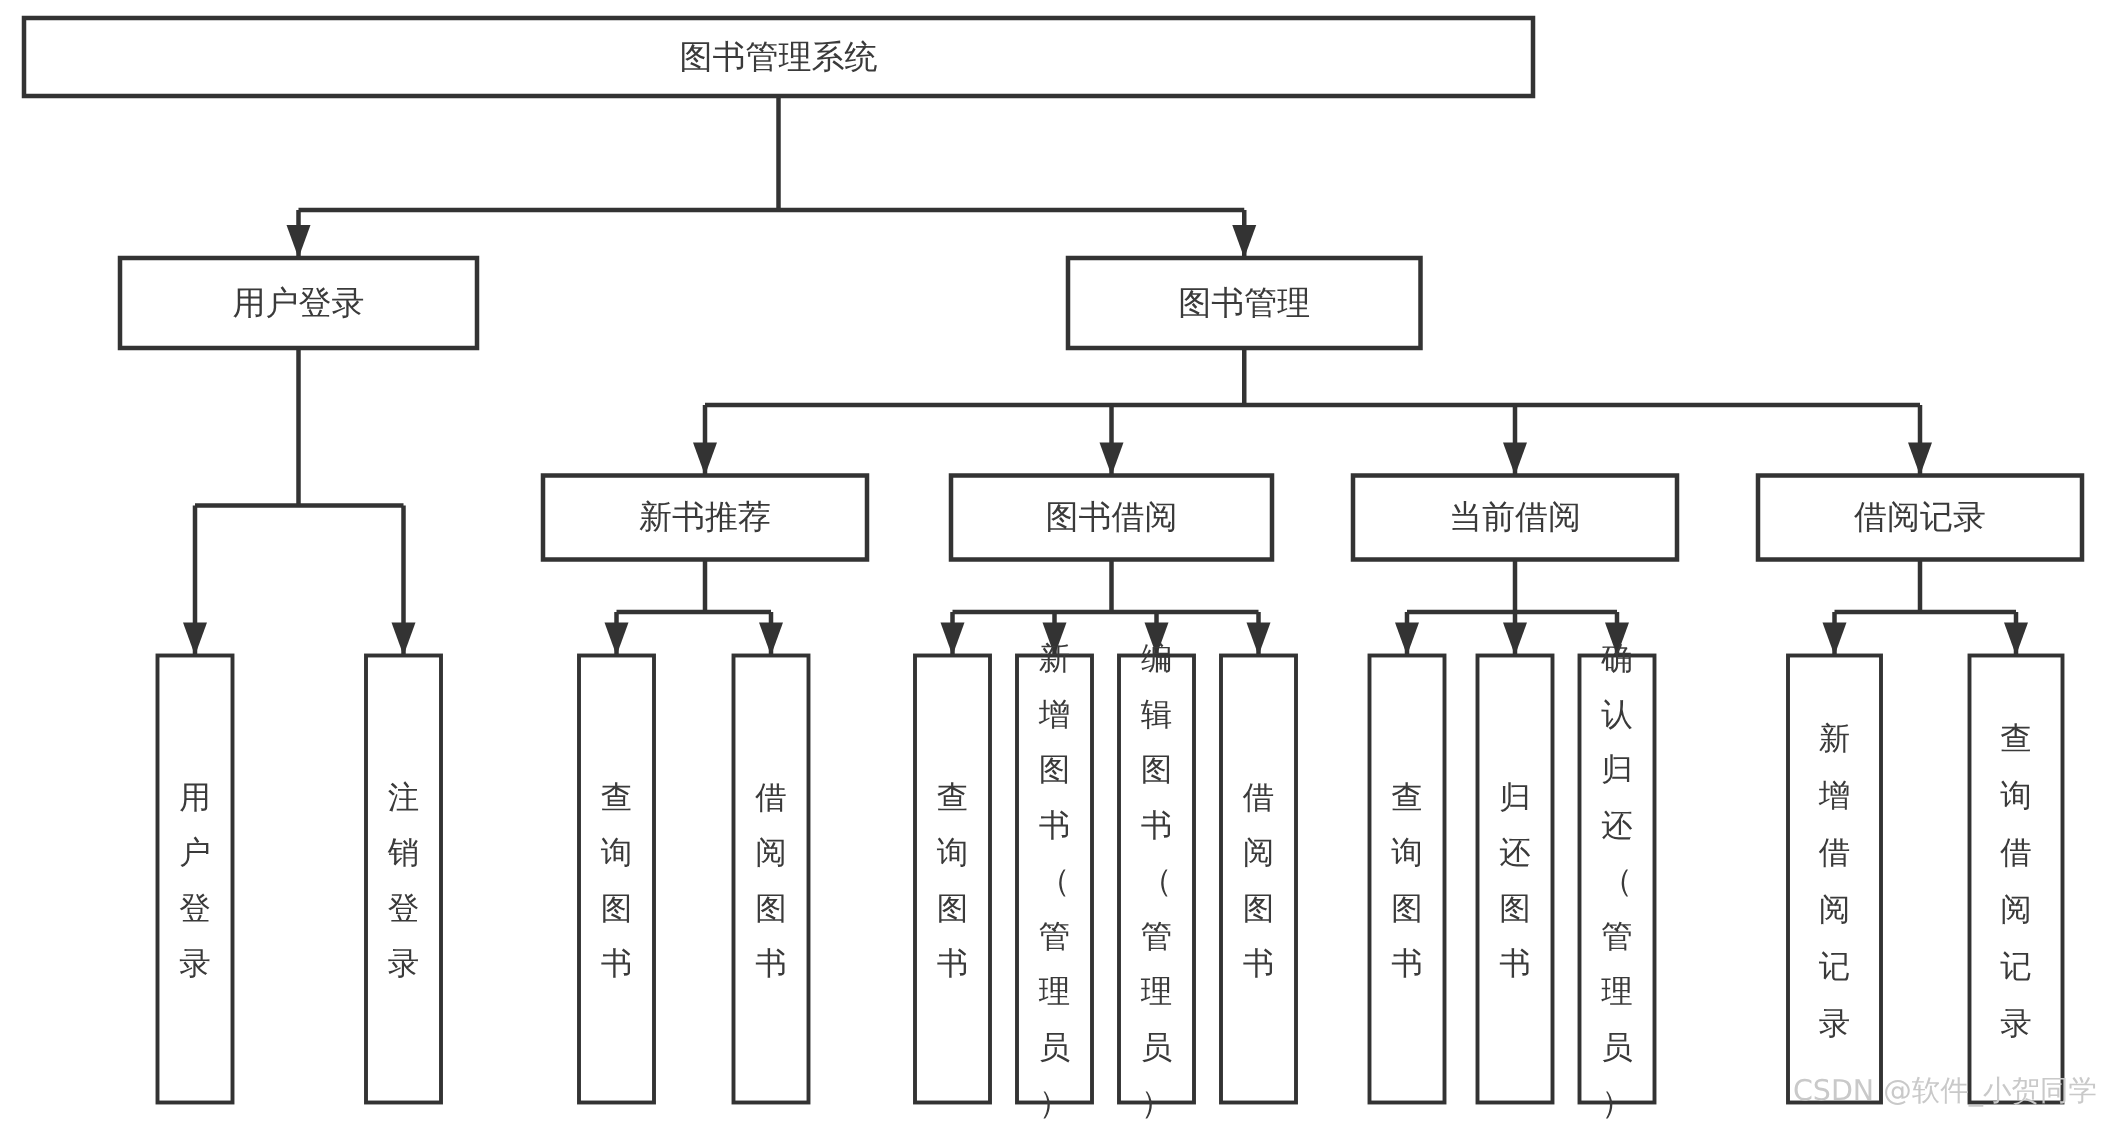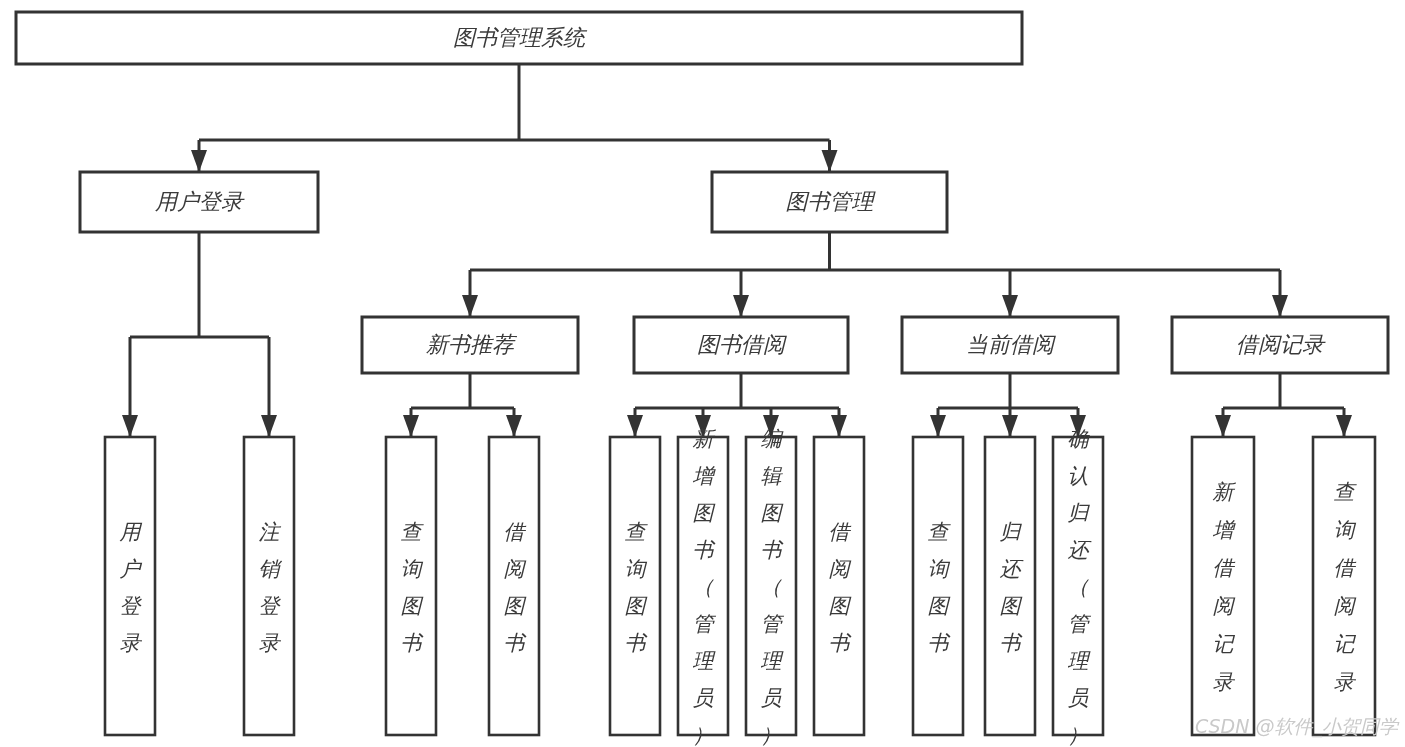--- a/index.html
+++ b/index.html
@@ -14,21 +14,20 @@
     position: relative;
     overflow: hidden;
     font-family: "DejaVu Sans", "Liberation Sans", sans-serif;
   }
   #diagram-root {
     position: absolute;
     left: 0;
     top: 0;
     width: 1130px;
     height: 747px;
-    font-style: italic;
   }
   svg.diagram {
     display: block;
     width: 1405px;
     height: 747px;
   }
   .node-rect {
     fill: #ffffff;
     stroke: #333333;
     stroke-width: 3;

